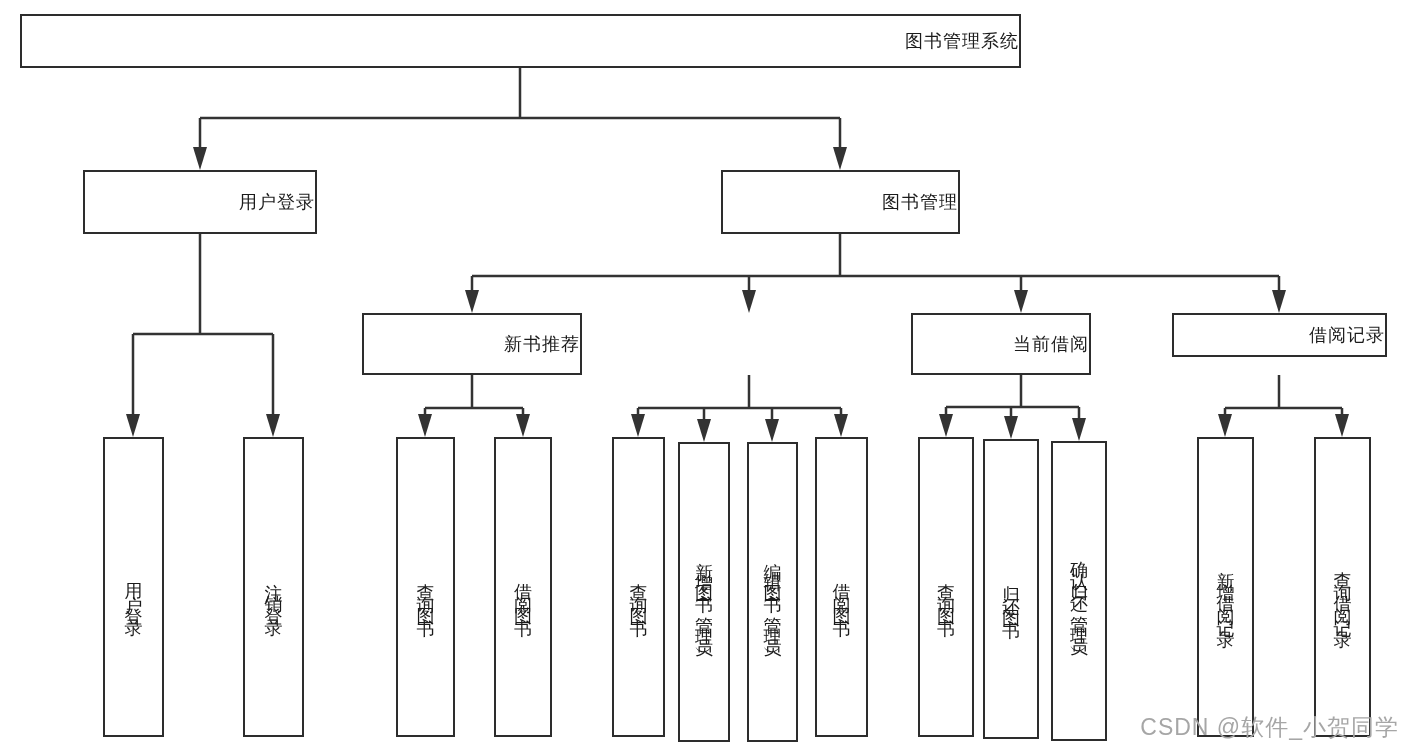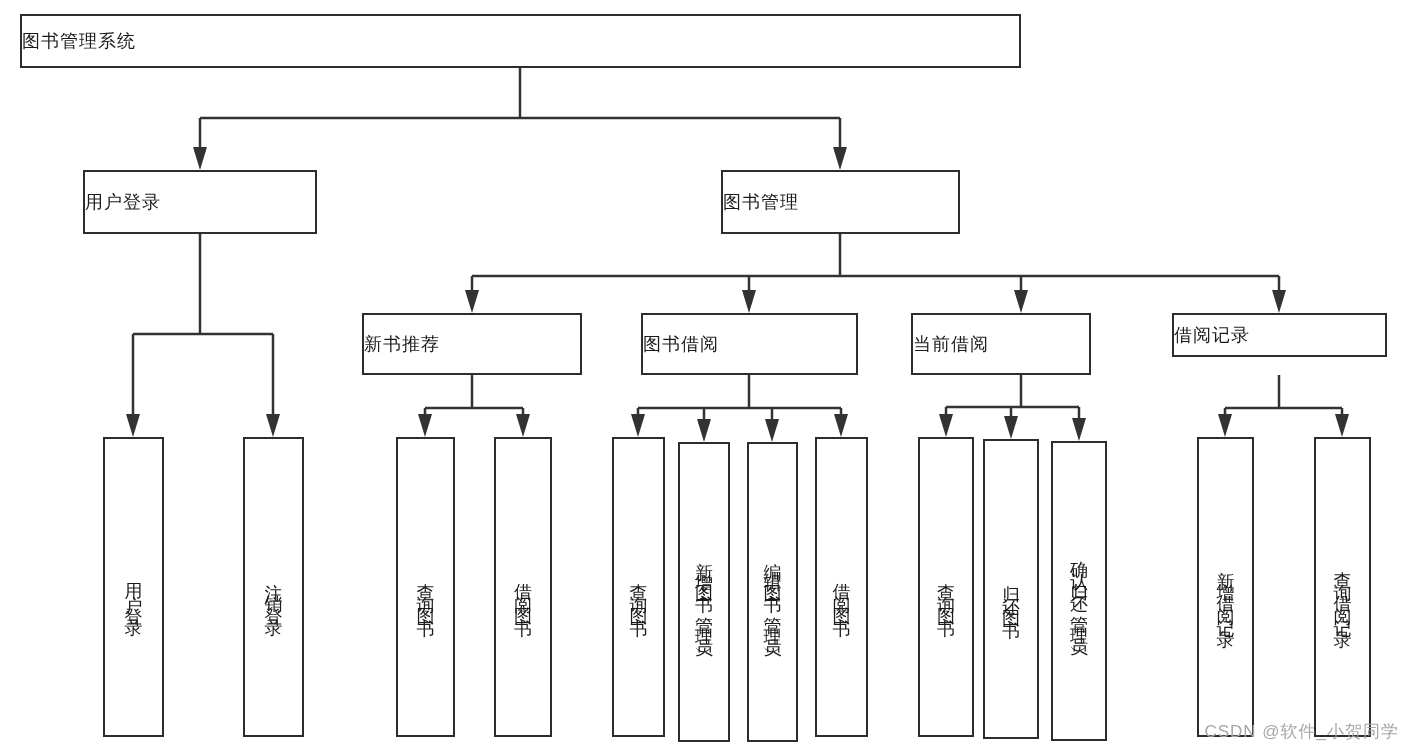--- a/index.html
+++ b/index.html
@@ -12,37 +12,37 @@
   html,body{margin:0;padding:0;background:var(--bg);}
   #canvas{
     position:relative;width:1405px;height:747px;background:var(--bg);
     font-family:"Liberation Sans","DejaVu Sans",sans-serif;color:var(--text);
     overflow:hidden;
   }
   #connectors{position:absolute;left:0;top:0;width:1405px;height:747px;}
   .node{
     position:absolute;box-sizing:border-box;background:#fff;
     border:2px solid var(--border);
-    display:flex;align-items:center;justify-content:flex-start;
+    display:flex;align-items:center;justify-content:flex-end;
     font-size:18px;letter-spacing:1px;white-space:nowrap;
   }
   .leaf{
     position:absolute;box-sizing:border-box;background:#fff;
     border:2px solid var(--border);
     display:flex;align-items:center;justify-content:center;
   }
   .leaf span{
     writing-mode:vertical-rl;text-orientation:mixed;
     font-size:18px;letter-spacing:12px;line-height:1;
     margin-bottom:-12px; 
   }
   .leaf.long span{letter-spacing:11px;margin-bottom:-11px;}
   #watermark{
     position:absolute;right:6px;bottom:4px;
-    font-size:17px;color:var(--wm);letter-spacing:1px;white-space:nowrap;
+    font-size:23px;color:var(--wm);letter-spacing:1px;white-space:nowrap;
   }
 </style>
 </head>
 <body>
 
 <div id="canvas">
 
   <svg id="connectors" viewBox="0 0 1405 747" xmlns="http://www.w3.org/2000/svg">
     <g fill="none" stroke="#333333" stroke-width="2.5">
 
@@ -90,23 +90,20 @@
   <div class="node" style="left:83px;top:170px;width:234px;height:64px;">
     <span>用户登录</span>
   </div>
   <div class="node" style="left:721px;top:170px;width:239px;height:64px;">
     <span>图书管理</span>
   </div>
 
   <div class="node" style="left:362px;top:313px;width:220px;height:62px;">
     <span>新书推荐</span>
   </div>
-  <div class="node" style="left:641px;top:313px;width:217px;height:62px;">
-    <span>图书借阅</span>
-  </div>
   <div class="node" style="left:911px;top:313px;width:180px;height:62px;">
     <span>当前借阅</span>
   </div>
   <div class="node" style="left:1172px;top:313px;width:215px;height:44px;">
     <span>借阅记录</span>
   </div>
 
   <div class="leaf" style="left:103px;top:437px;width:61px;height:300px;">
     <span>用户登录</span>
   </div>

